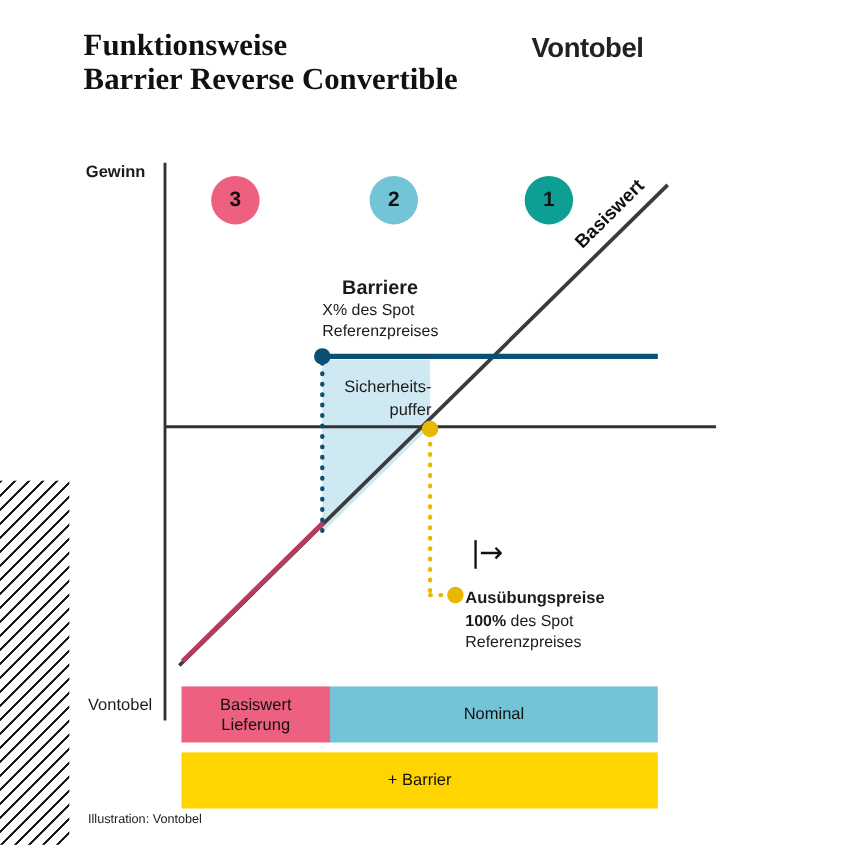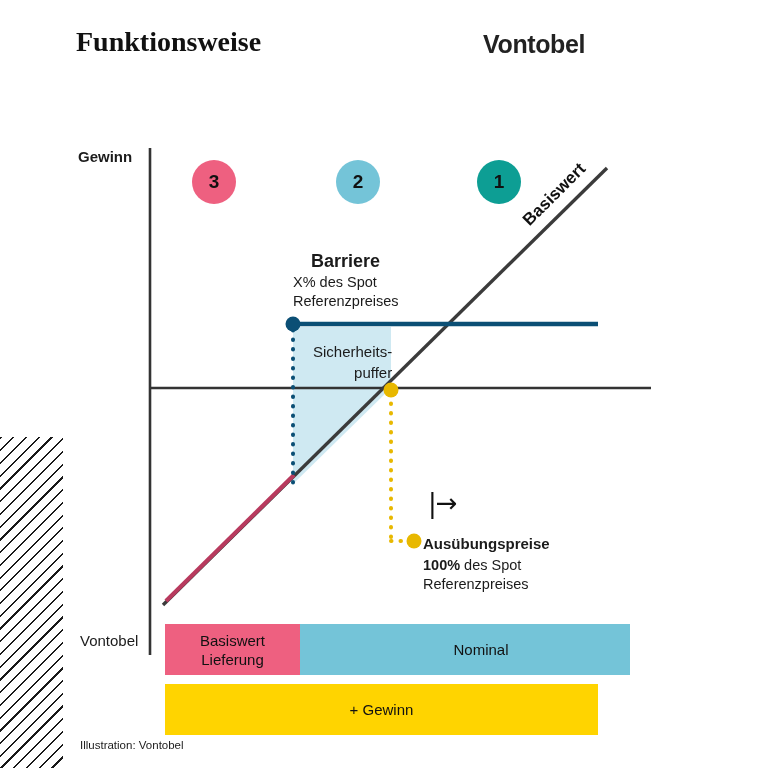--- a/index.html
+++ b/index.html
@@ -85,35 +85,35 @@
     transform:rotate(-45deg);transform-origin:left top;
     white-space:nowrap;
   }
 
   
   .bar{
     position:absolute;display:flex;align-items:center;justify-content:center;
     font-size:15px;color:#111111;text-align:center;line-height:19px;
   }
   .bar-physisch{left:165px;top:624px;width:135px;height:51px;background:#ee6080;}
-  .bar-nominal{left:300px;top:624px;width:298px;height:51px;background:#74c4d8;padding-left:32px;}
+  .bar-nominal{left:300px;top:624px;width:298px;height:51px;background:#74c4d8;}
   .bar-coupon{left:165px;top:684px;width:433px;height:51px;background:#ffd400;}
 
   .credit{
     position:absolute;left:80px;top:739px;
     font-size:11.5px;color:#1b1b1b;
     font-family:"Liberation Sans", sans-serif;
   }
 </style>
 </head>
 <body>
 
 <div id="stage">
 
-  <div class="title"><span>Funktionsweise</span><br></div>
+  <div class="title"><span>Funktionsweise</span><br><span>Barrier Reverse Convertible</span></div>
   <div class="brand">Vontobel</div>
 
   <div class="hatch"></div>
 
   <div class="axlabel lbl-gewinn">Gewinn</div>
   <div class="axlabel lbl-verlust">Vontobel</div>
 
   <svg id="chart" viewBox="0 0 768 768">
 
     <polygon points="293,327 391,327 391,388 293,484" fill="#cfe9f2"></polygon>
@@ -173,18 +173,18 @@
   <div class="bar bar-physisch">
     <span>
       <span>Basiswert</span><br>
       <span>Lieferung</span>
     </span>
   </div>
   <div class="bar bar-nominal">
     <span>Nominal</span>
   </div>
   <div class="bar bar-coupon">
-    <span>+ Gewinn</span>
+    <span>+ Barrier</span>
   </div>
 
   <div class="credit">Illustration: Vontobel</div>
 
 </div>
 
 </body></html>

